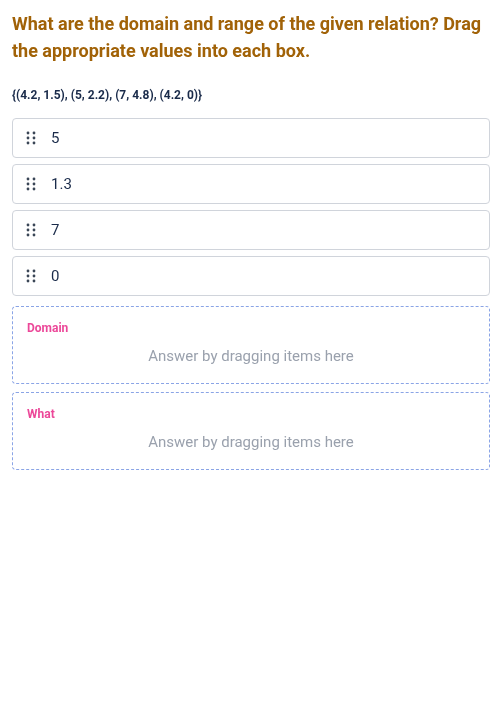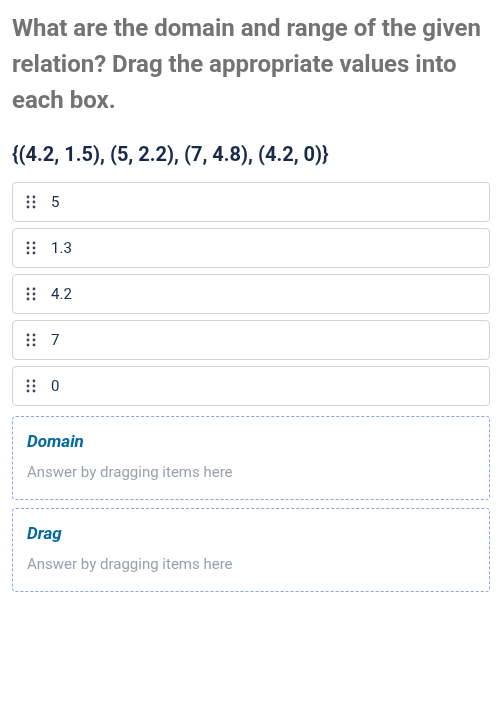--- a/index.html
+++ b/index.html
@@ -8,28 +8,28 @@
     padding: 0;
   }
   body {
     font-family: -apple-system, BlinkMacSystemFont, "Segoe UI", Roboto, Helvetica, Arial, sans-serif;
     background: #ffffff;
     width: 502px;
     padding: 10px 12px;
     color: #1a2b4a;
   }
   .question {
-    font-size: 24px;
+    font-size: 18px;
     font-weight: 700;
-    color: #737373;
+    color: #a16207;
     line-height: 1.5;
     margin-bottom: 24px;
   }
   .relation {
-    font-size: 20px;
+    font-size: 12px;
     font-weight: 700;
     color: #1a2b4a;
     margin-bottom: 16px;
   }
   .draggable-list {
     display: flex;
     flex-direction: column;
     gap: 6px;
     margin-bottom: 10px;
   }
@@ -60,30 +60,30 @@
     font-weight: 400;
   }
   .dropzone {
     border: 1px dashed #8aa4e6;
     border-radius: 4px;
     padding: 14px 14px 18px 14px;
     margin-bottom: 8px;
     background: #ffffff;
   }
   .dropzone-title {
-    font-size: 17px;
+    font-size: 12px;
     font-weight: 700;
-    color: #0369a1;
+    color: #ec4899;
     margin-bottom: 12px;
-    font-style: italic;
   }
   .dropzone-placeholder {
     font-size: 15px;
     color: #9aa1ad;
     font-weight: 400;
+    text-align: center;
   }
 </style>
 </head>
 <body>
 
 <div class="question">What are the domain and range of the given relation? Drag the appropriate values into each box.</div>
 
 <div class="relation">{(4.2, 1.5), (5, 2.2), (7, 4.8), (4.2, 0)}</div>
 
 <div class="draggable-list">
@@ -115,35 +115,20 @@
             <circle cx="2" cy="7" r="1.4"></circle>
             <circle cx="8" cy="7" r="1.4"></circle>
             <circle cx="2" cy="12" r="1.4"></circle>
             <circle cx="8" cy="12" r="1.4"></circle>
           </g>
         </svg>
     </span>
     <span class="item-label">1.3</span>
   </div>
 
-  <div class="draggable-item">
-    <span class="drag-handle">
-      <svg width="10" height="14" viewBox="0 0 10 14">
-          <g fill="#3a4656">
-            <circle cx="2" cy="2" r="1.4"></circle>
-            <circle cx="8" cy="2" r="1.4"></circle>
-            <circle cx="2" cy="7" r="1.4"></circle>
-            <circle cx="8" cy="7" r="1.4"></circle>
-            <circle cx="2" cy="12" r="1.4"></circle>
-            <circle cx="8" cy="12" r="1.4"></circle>
-          </g>
-        </svg>
-    </span>
-    <span class="item-label">4.2</span>
-  </div>
 
   <div class="draggable-item">
     <span class="drag-handle">
       <svg width="10" height="14" viewBox="0 0 10 14">
           <g fill="#3a4656">
             <circle cx="2" cy="2" r="1.4"></circle>
             <circle cx="8" cy="2" r="1.4"></circle>
             <circle cx="2" cy="7" r="1.4"></circle>
             <circle cx="8" cy="7" r="1.4"></circle>
             <circle cx="2" cy="12" r="1.4"></circle>
@@ -171,15 +156,15 @@
   </div>
 
 </div>
 
 <div class="dropzone">
   <div class="dropzone-title">Domain</div>
   <div class="dropzone-placeholder">Answer by dragging items here</div>
 </div>
 
 <div class="dropzone">
-  <div class="dropzone-title">Drag</div>
+  <div class="dropzone-title">What</div>
   <div class="dropzone-placeholder">Answer by dragging items here</div>
 </div>
 
 </body></html>

